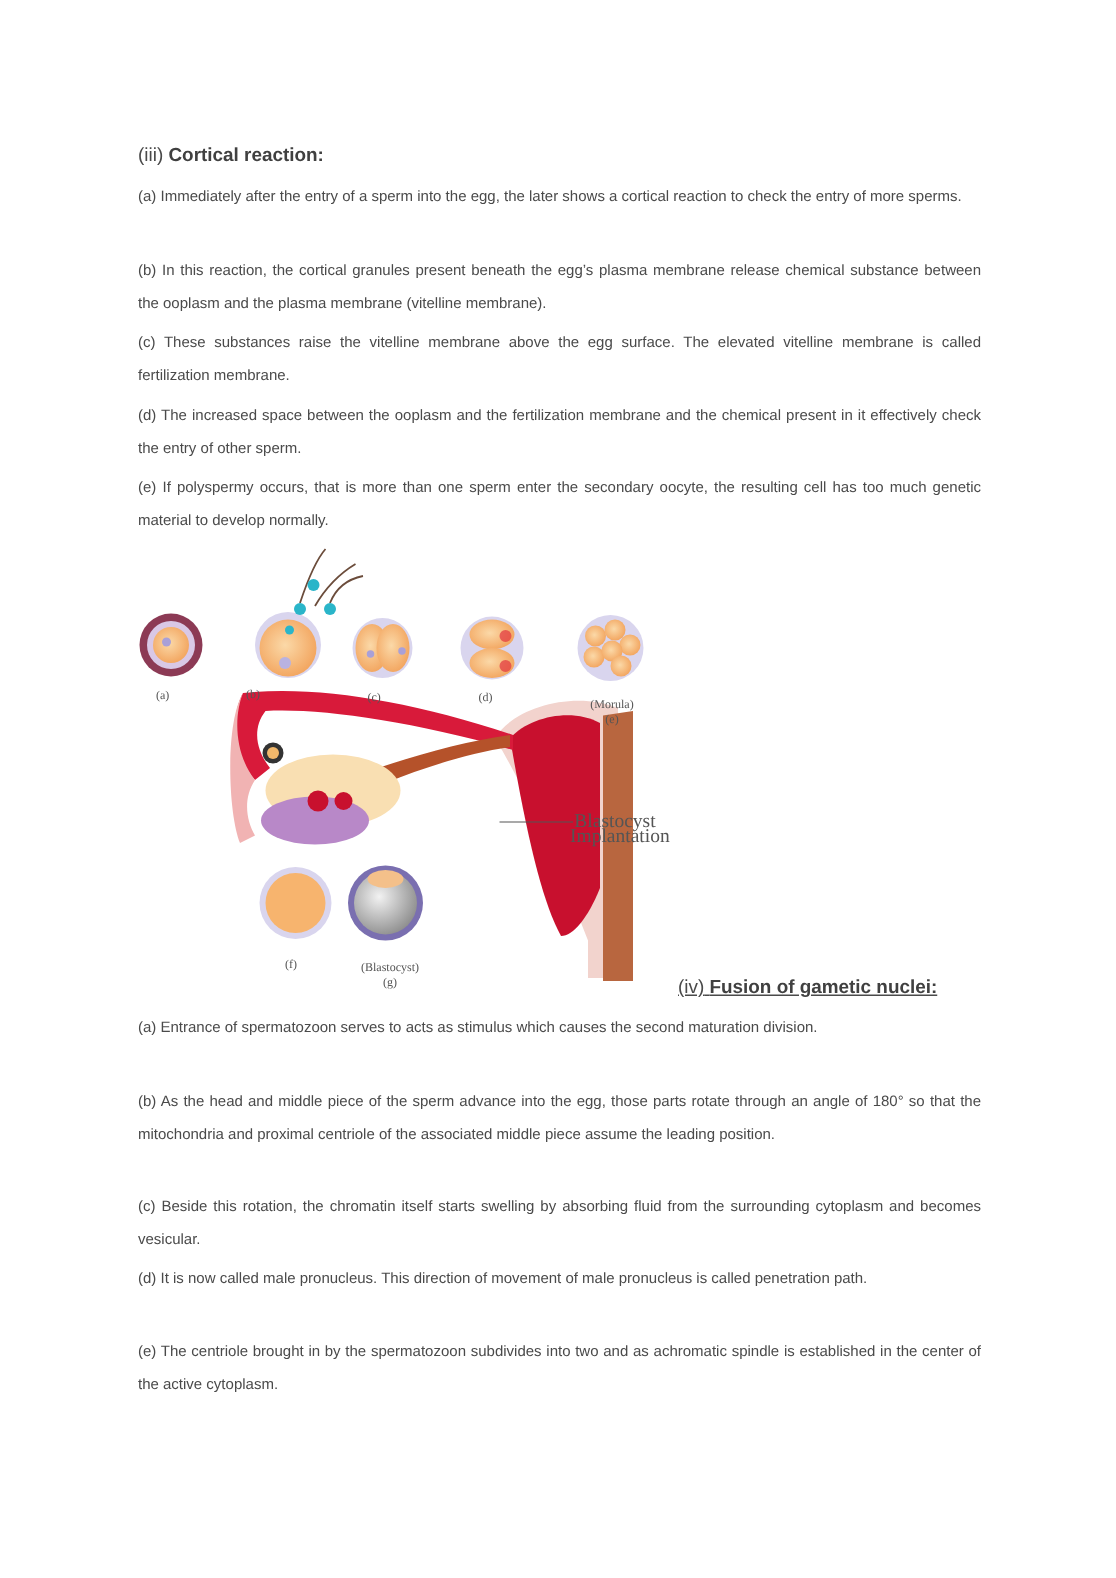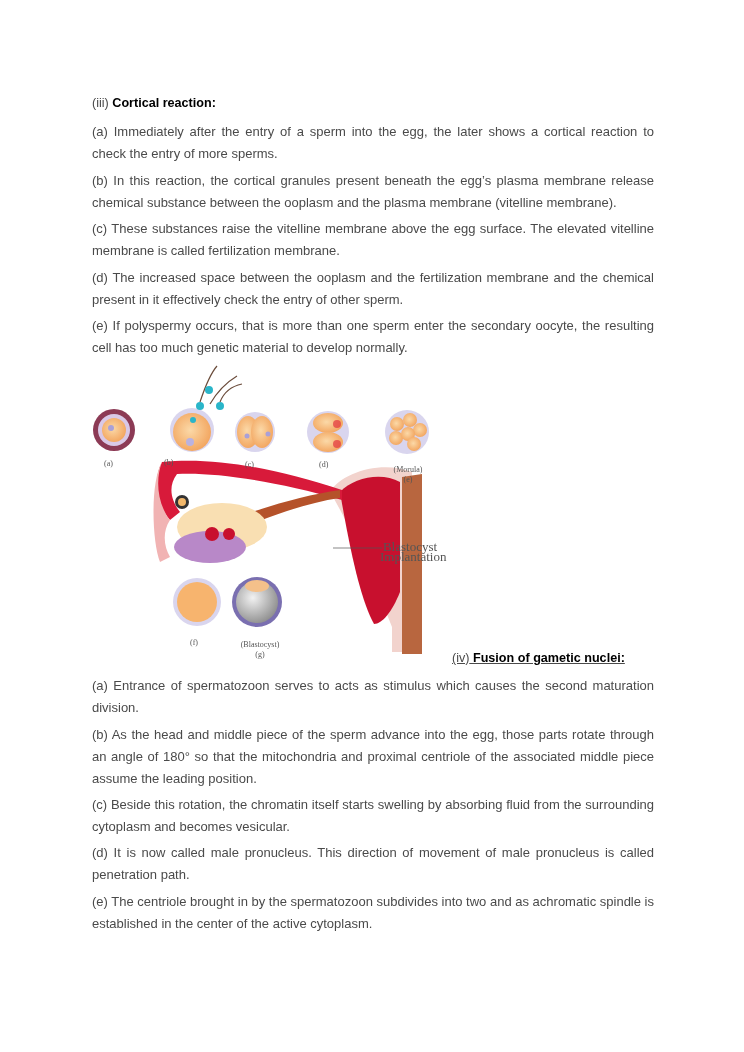--- a/index.html
+++ b/index.html
@@ -1,21 +1,21 @@
 <!DOCTYPE html>
 <html><head>
 <meta charset="utf-8">
 <style>
   html, body { margin: 0; padding: 0; background: #ffffff; }
   body { width: 744px; height: 1052px; position: relative; overflow: hidden;
          font-family: "Liberation Sans", sans-serif; color: #4a4a4a; }
   .page { position: absolute; left: 92px; top: 0; width: 562px; }
-  .p { font-size: 13px; line-height: 22px; text-align: justify; margin: 0; position: absolute; left: 0; width: 562px; }
+  .p { font-size: 10px; line-height: 22px; text-align: justify; margin: 0; position: absolute; left: 0; width: 562px; }
   .heading { font-size: 12.6px; line-height: 22px; margin: 0; position: absolute; }
-  .heading b { color: #000000; font-weight: bold; }
+  .heading b { color: #404040; font-weight: bold; }
   .figure { position: absolute; left: 92px; top: 362px; width: 360px; height: 302px; }
   .fig-label { position: absolute; font-family: "Liberation Serif", serif; font-size: 8px; color: #555; text-align: center; line-height: 10px; }
 </style>
 </head>
 <body>
 
 <div class="page">
   <p class="heading" style="top:92px;">
     <span>(iii)</span>
     <b>Cortical reaction:</b>

